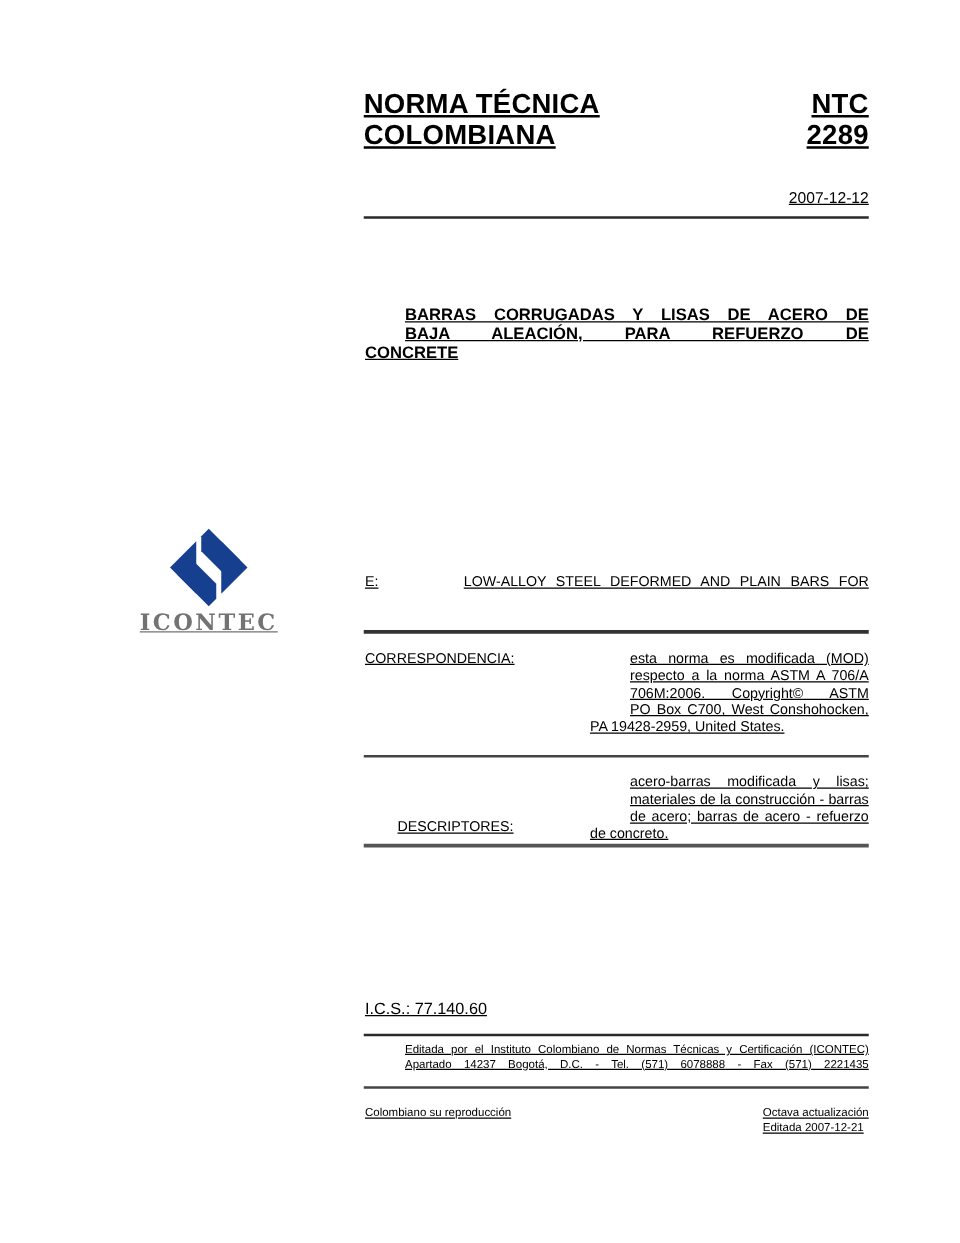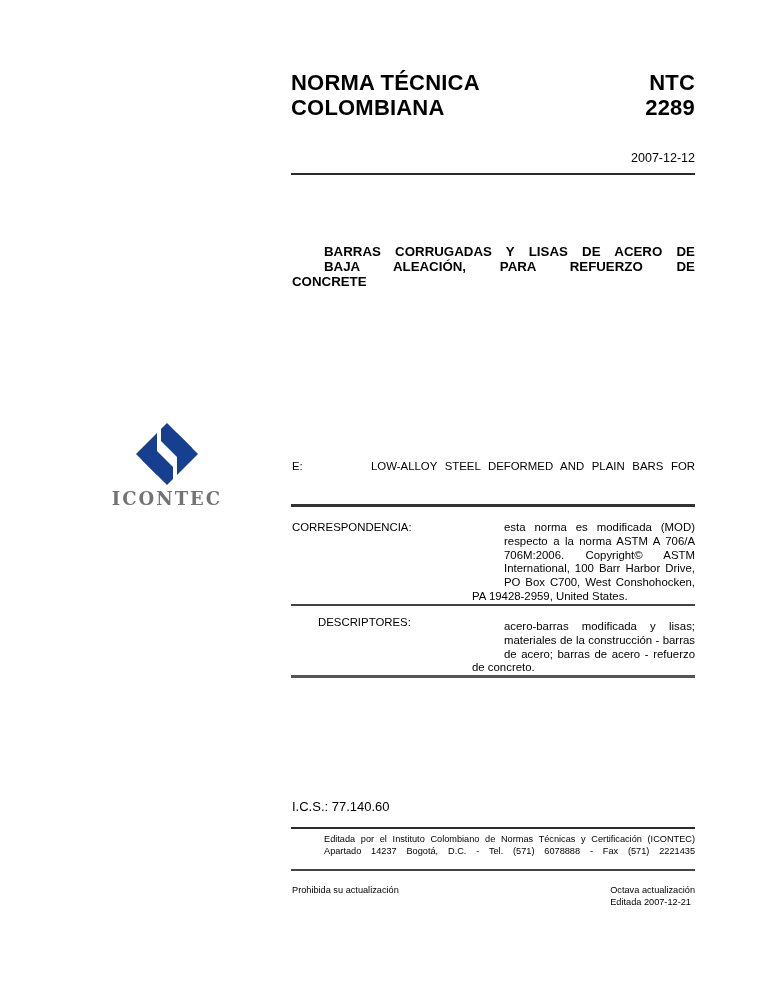--- a/index.html
+++ b/index.html
@@ -1,20 +1,20 @@
 <!DOCTYPE html>
 <html><head>
   <meta charset="utf-8">
   <style>
     html, body { margin: 0; padding: 0; background: #ffffff; }
     body {
       width: 768px; height: 994px; position: relative; overflow: hidden;
       font-family: "Liberation Sans", sans-serif; color: #000;
     }
-    .abs { position: absolute; }
+    .abs { position: absolute; text-decoration: underline; }
     .h1 { font-weight: bold; font-size: 22px; line-height: 25px; letter-spacing: 0.2px; }
     .rule { position: absolute; left: 291px; width: 404px; height: 2px; background: #2a2a2a; }
     .rule.thick { height: 3px; background: #333; }
     .subtitle { font-weight: bold; font-size: 13.3px; line-height: 15px; text-align: justify; text-align-last: left; }
     .body11 { font-size: 11.4px; line-height: 13.8px; }
     .small { font-size: 9.2px; line-height: 11.5px; }
     .logo-text { color: #737373; font-family: "DejaVu Serif", serif; font-weight: bold; font-size: 18px; letter-spacing: 2px; }
     .just-line { display: block; text-align: justify; text-align-last: justify; padding-left: 32px; }
     .last-line { display: block; text-align: left; }
   </style>
@@ -58,41 +58,40 @@
 <div class="abs body11" style="left:339px; top:460px; width:356px;">
   <span class="just-line">LOW-ALLOY STEEL DEFORMED AND PLAIN BARS FOR</span>
 </div>
 <div class="rule thick" style="top:504px;"></div>
 
 <div class="abs body11" style="left:292px; top:521px;">CORRESPONDENCIA:</div>
 <div class="abs body11" style="left:472px; top:521px; width:223px;">
   <span class="just-line">esta norma es modificada (MOD)</span>
   <span class="just-line">respecto a la norma ASTM A 706/A</span>
   <span class="just-line">706M:2006. Copyright© ASTM</span>
-  <span class="just-line">International, 100 Barr Harbor Drive,</span>
   <span class="just-line">PO Box C700, West Conshohocken,</span>
   <span class="last-line">PA 19428-2959, United States.</span>
 </div>
 <div class="rule" style="top:604px; background:#444;"></div>
 
-<div class="abs body11" style="left:292px; top:616px;padding-left:26px;">DESCRIPTORES:</div>
+<div class="abs body11" style="left:292px; top:656px;padding-left:26px;">DESCRIPTORES:</div>
 <div class="abs body11" style="left:472px; top:620px; width:223px;">
   <span class="just-line">acero-barras modificada y lisas;</span>
   <span class="just-line">materiales de la construcción - barras</span>
   <span class="just-line">de acero; barras de acero - refuerzo</span>
   <span class="last-line">de concreto.</span>
 </div>
 <div class="rule thick" style="top:675px; background:#555;"></div>
 
 <div class="abs body11" style="left:292px; top:800px; font-size:13px;">I.C.S.: 77.140.60</div>
 <div class="rule" style="top:827px;"></div>
 
 <div class="abs small" style="left:292px; top:834px; width:403px;">
   <span class="just-line">Editada por el Instituto Colombiano de Normas Técnicas y Certificación (ICONTEC)</span>
   <span class="just-line">Apartado 14237 Bogotá, D.C. - Tel. (571) 6078888 - Fax (571) 2221435</span>
 </div>
 <div class="rule" style="top:869px; background:#444;"></div>
 
-<div class="abs small" style="left:292px; top:885px;">Prohibida su actualización</div>
+<div class="abs small" style="left:292px; top:885px;">Colombiano su reproducción</div>
 <div class="abs small" style="right:73px; top:885px; text-align:left;">
   <div>Octava actualización</div>
   <div>Editada 2007-12-21</div>
 </div>
 
 </body></html>

